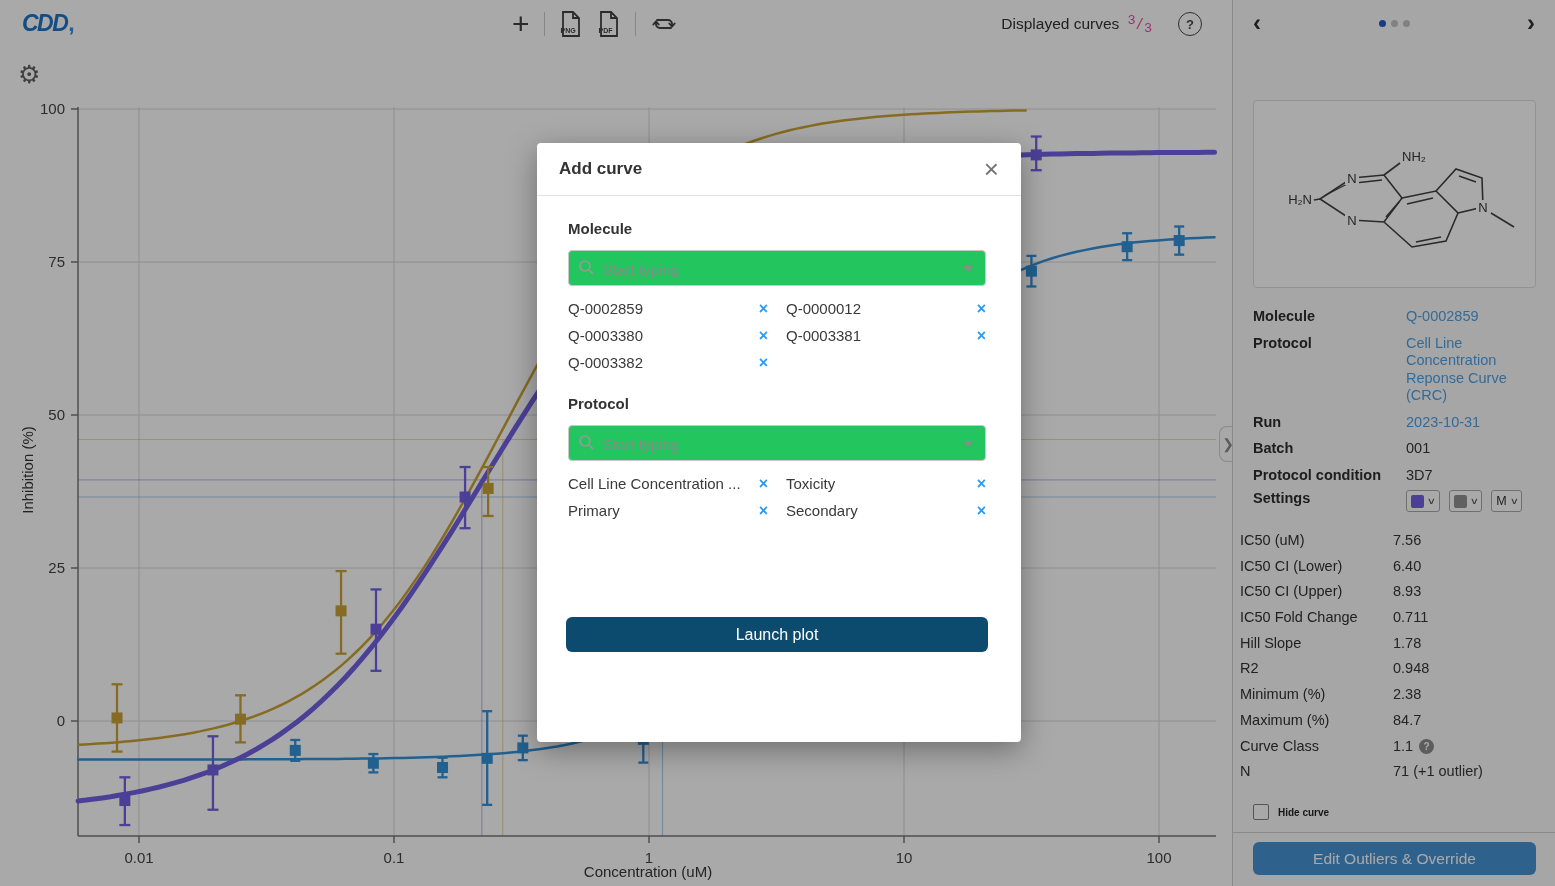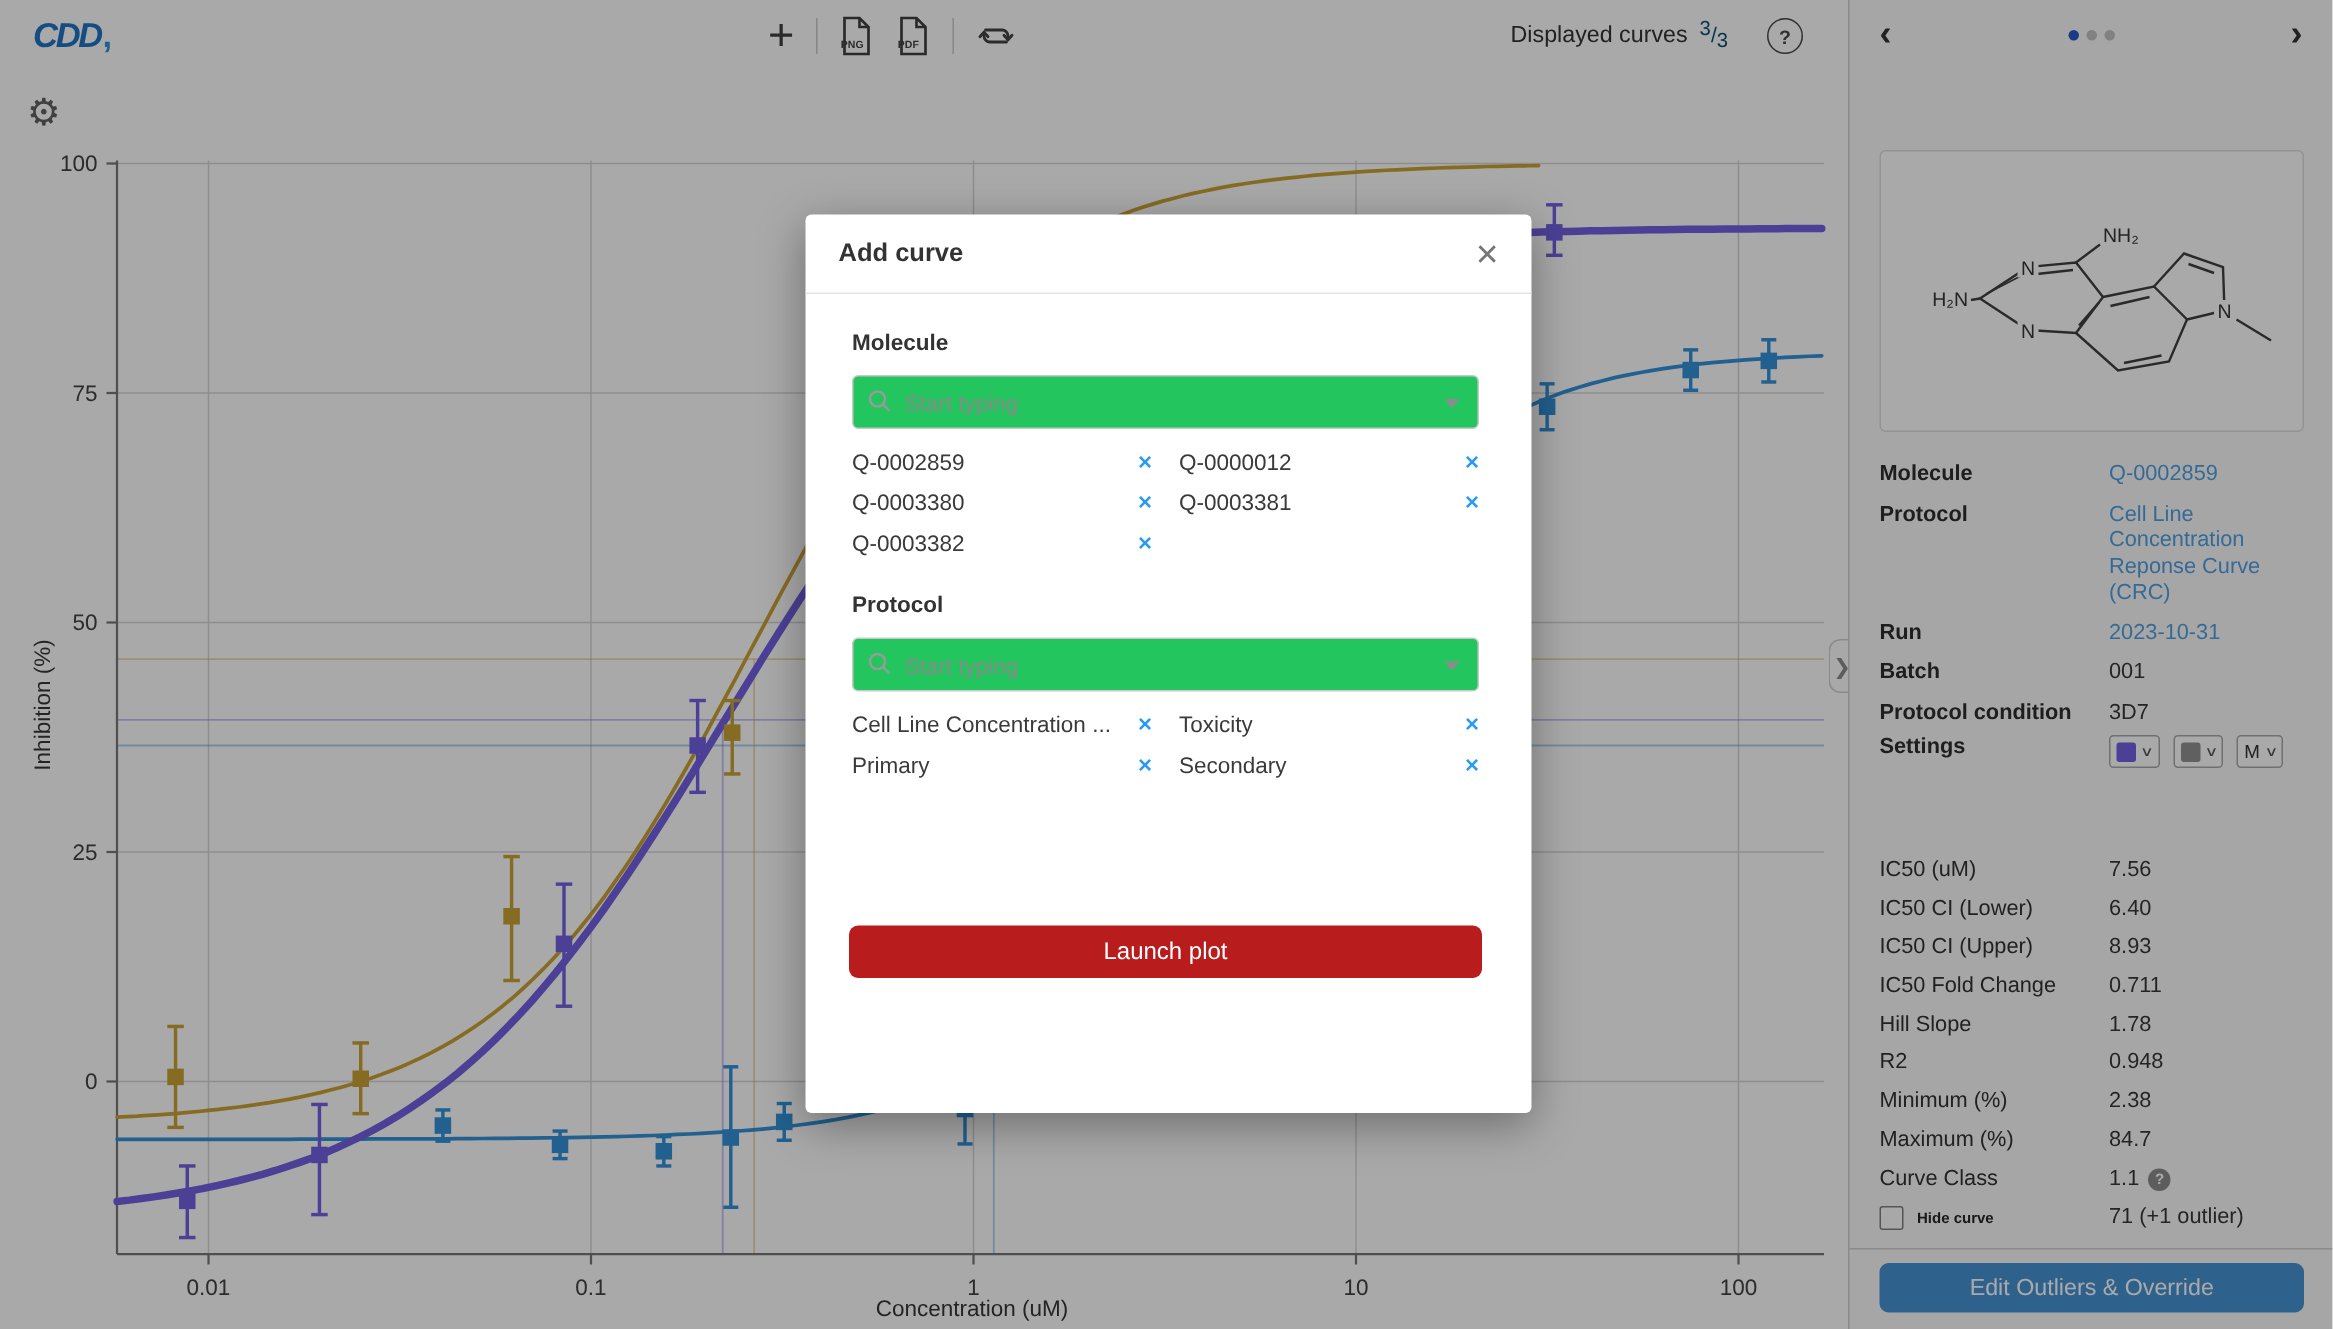--- a/index.html
+++ b/index.html
@@ -13,21 +13,21 @@
     color:#1c72c4;letter-spacing:-1.5px;}
   .logo .logo-tail{font-style:normal;margin-left:1px;color:#2f8fd6;font-weight:900;}
   .tool-center{position:absolute;left:512px;top:0;height:48px;display:flex;align-items:center;gap:14px;}
   .tool-sep{width:1px;height:24px;background:#c9c9c9;}
   .icon-btn{background:none;border:none;padding:0;cursor:pointer;display:flex;align-items:center;justify-content:center;}
   .plus-icon{font-size:30px;font-weight:300;color:#3d3d3d;line-height:28px;}
   .doc-icon{position:relative;}
   .doc-label{position:absolute;left:2px;bottom:4px;font-size:7px;font-weight:700;color:#3d3d3d;letter-spacing:0;}
   .tool-right{position:absolute;right:30px;top:0;height:48px;display:flex;align-items:center;gap:26px;}
   .displayed-curves{font-size:15.5px;color:#2e2e2e;display:flex;align-items:baseline;}
-  .dc-frac{margin-left:8px;font-size:14px;color:#0c4a6e;}
+  .dc-frac{margin-left:8px;font-size:14px;color:#ec4899;font-family:Liberation Mono, monospace;}
   .dc-num{position:relative;top:-5px;font-size:13.5px;}
   .dc-den{position:relative;top:3px;font-size:13.5px;}
   .help-circle{width:22px;height:22px;border:1.7px solid #454545;border-radius:50%;
     display:flex;align-items:center;justify-content:center;font-size:13px;font-weight:700;color:#454545;}
 
   
   #chart{position:absolute;left:0;top:48px;}
   #chart text{font-family:"Liberation Sans",sans-serif;}
   .gear-icon{position:absolute;left:18px;top:60px;font-size:25px;color:#5f5f5f;cursor:pointer;}
   .collapse-tab{position:absolute;left:1219px;top:426px;width:16px;height:34px;background:#fdfdfd;
@@ -49,21 +49,21 @@
   .p-row{display:flex;}
   .p-label{width:153px;font-size:14.5px;font-weight:700;color:#2a2a2a;flex:none;line-height:17.5px;}
   .p-value{font-size:14.5px;color:#333;line-height:17.5px;}
   .p-link{color:#4c9fe0;cursor:pointer;}
   .settings-row{position:absolute;left:20px;top:490px;width:285px;display:flex;}
   .sw-group{display:flex;gap:9px;}
   .sw-box{display:inline-flex;align-items:center;gap:4px;border:1px solid #a8a8a8;border-radius:3px;
     background:#fff;padding:2px 4px;height:16px;cursor:pointer;font-size:12.5px;color:#2e2e2e;}
   .sw-chip{width:13px;height:13px;border-radius:2px;}
   .sw-caret{font-size:9px;color:#555;transform:scaleX(1.4);}
-  .stats-rows{position:absolute;left:20px;top:532px;width:285px;display:flex;flex-direction:column;gap:8.2px;margin-top:40px;}
+  .stats-rows{position:absolute;left:7px;top:532px;width:285px;display:flex;flex-direction:column;gap:8.2px;}
   .stat-label{width:153px;font-size:14.5px;color:#2e2e2e;flex:none;line-height:17.5px;}
   .stat-value{font-size:14.5px;color:#333;line-height:17.5px;display:flex;align-items:center;gap:6px;}
   .q-badge{width:15px;height:15px;border-radius:50%;background:#8a8a8a;color:#fff;font-size:10px;
     font-weight:700;display:inline-flex;align-items:center;justify-content:center;}
   .hide-row{position:absolute;left:20px;top:804px;display:flex;align-items:center;gap:9px;}
   .checkbox{width:14px;height:14px;border:1.6px solid #7f7f7f;border-radius:2px;background:#fdfdfd;cursor:pointer;}
   .hide-label{font-size:10px;font-weight:700;color:#222;}
   .panel-footer{position:absolute;left:0;top:832px;width:323px;border-top:1px solid #cfcfcf;
     padding:9px 20px;box-sizing:border-box;}
   .edit-outliers-btn{width:100%;height:33px;background:#4392d2;color:#fff;border:none;border-radius:6px;
@@ -86,21 +86,21 @@
   .search-box input::placeholder{color:#8a8a8a;opacity:1;}
   .search-glyph{position:absolute;left:9px;top:8px;}
   .dd-caret{position:absolute;right:12px;top:15px;width:0;height:0;border-left:5px solid transparent;
     border-right:5px solid transparent;border-top:6px solid #8c8c8c;}
   .chips{display:grid;grid-template-columns:1fr 1fr;column-gap:18px;row-gap:10px;margin-bottom:4px;}
   .chip{display:flex;align-items:center;justify-content:space-between;}
   .chip-name{font-size:15px;color:#3a3a3a;white-space:nowrap;overflow:hidden;}
   .chip-x{color:#2b9bf2;font-size:16px;font-weight:700;cursor:pointer;line-height:14px;}
   .protocol-section{margin-top:24px;}
   .launch-btn{display:block;width:calc(100% + 4px);margin-left:-2px;height:35px;margin-top:98px;
-    background:#b91c1c;border:none;border-radius:6px;color:#fff;font-size:16px;
+    background:#0c4a6e;border:none;border-radius:6px;color:#fff;font-size:16px;
     font-family:"Liberation Sans",sans-serif;cursor:pointer;}
 </style>
 </head>
 <body>
 
 <div class="app">
 
   <div class="toolbar">
     <div class="logo"><span>CDD</span><span class="logo-tail">,</span></div>
 

